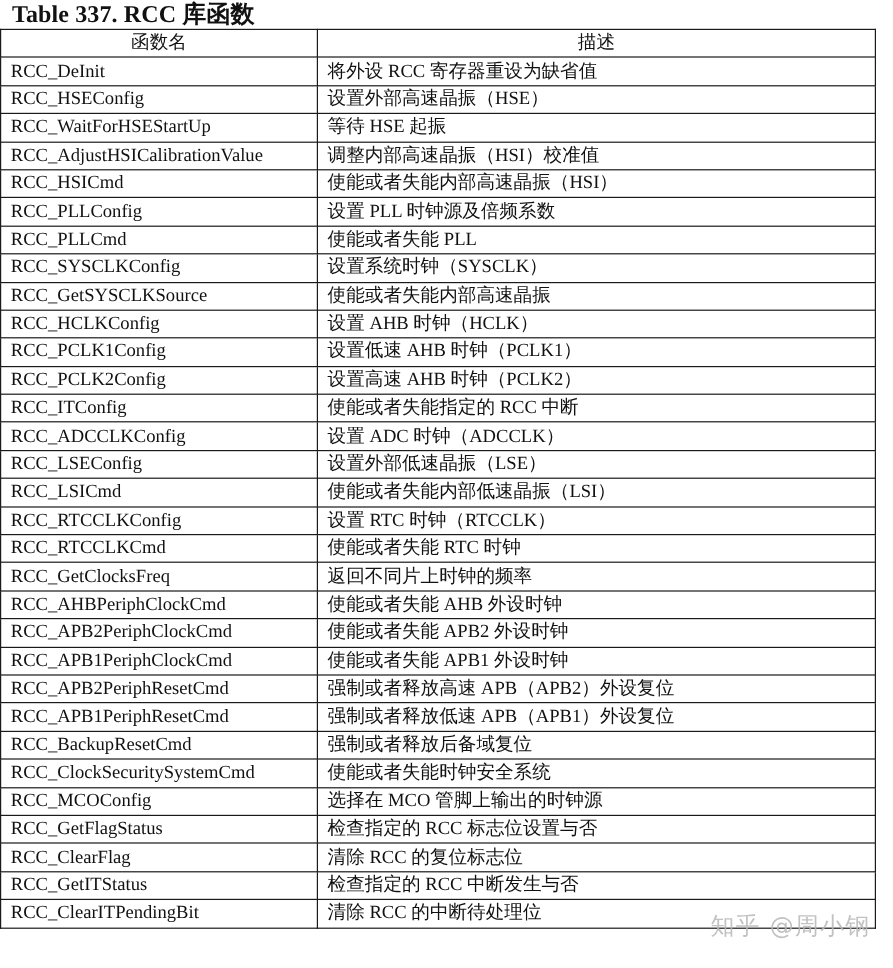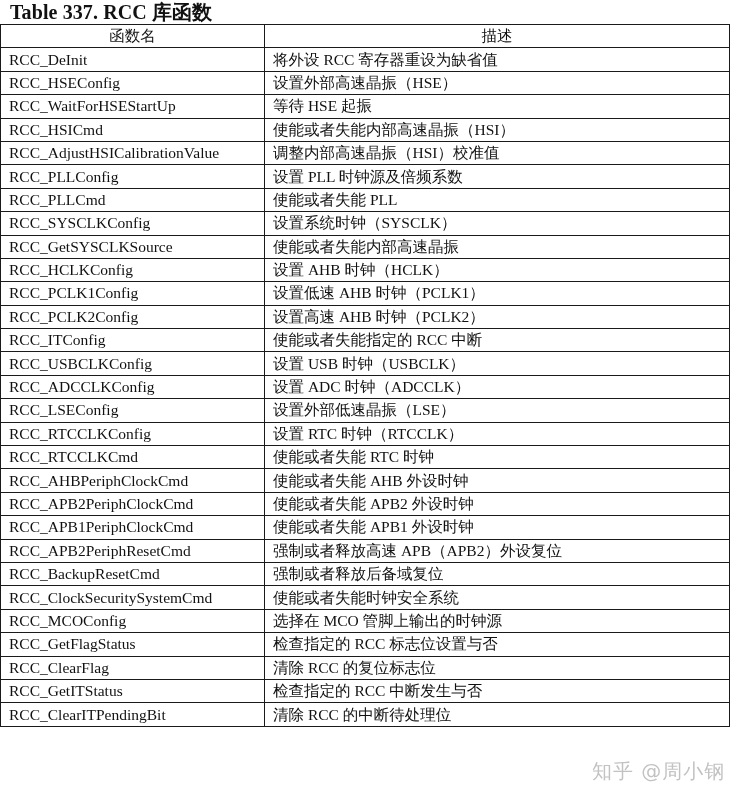--- a/index.html
+++ b/index.html
@@ -42,26 +42,26 @@
       </tr>
       <tr>
         <td>RCC_HSEConfig</td>
         <td>设置外部高速晶振（HSE）</td>
       </tr>
       <tr>
         <td>RCC_WaitForHSEStartUp</td>
         <td>等待 HSE 起振</td>
       </tr>
       <tr>
+        <td>RCC_AdjustHSICalibrationValue</td>
+        <td>调整内部高速晶振（HSI）校准值</td>
+      </tr>
+      <tr>
         <td>RCC_HSICmd</td>
         <td>使能或者失能内部高速晶振（HSI）</td>
-      </tr>
-      <tr>
-        <td>RCC_AdjustHSICalibrationValue</td>
-        <td>调整内部高速晶振（HSI）校准值</td>
       </tr>
       <tr>
         <td>RCC_PLLConfig</td>
         <td>设置 PLL 时钟源及倍频系数</td>
       </tr>
       <tr>
         <td>RCC_PLLCmd</td>
         <td>使能或者失能 PLL</td>
       </tr>
       <tr>
@@ -82,54 +82,62 @@
       </tr>
       <tr>
         <td>RCC_PCLK2Config</td>
         <td>设置高速 AHB 时钟（PCLK2）</td>
       </tr>
       <tr>
         <td>RCC_ITConfig</td>
         <td>使能或者失能指定的 RCC 中断</td>
       </tr>
       <tr>
-        <td>RCC_USBCLKConfig</td>
-        <td>设置 USB 时钟（USBCLK）</td>
-      </tr>
-      <tr>
         <td>RCC_ADCCLKConfig</td>
         <td>设置 ADC 时钟（ADCCLK）</td>
       </tr>
       <tr>
         <td>RCC_LSEConfig</td>
         <td>设置外部低速晶振（LSE）</td>
       </tr>
       <tr>
+        <td>RCC_LSICmd</td>
+        <td>使能或者失能内部低速晶振（LSI）</td>
+      </tr>
+      <tr>
         <td>RCC_RTCCLKConfig</td>
         <td>设置 RTC 时钟（RTCCLK）</td>
       </tr>
       <tr>
         <td>RCC_RTCCLKCmd</td>
         <td>使能或者失能 RTC 时钟</td>
+      </tr>
+      <tr>
+        <td>RCC_GetClocksFreq</td>
+        <td>返回不同片上时钟的频率</td>
       </tr>
       <tr>
         <td>RCC_AHBPeriphClockCmd</td>
         <td>使能或者失能 AHB 外设时钟</td>
       </tr>
       <tr>
         <td>RCC_APB2PeriphClockCmd</td>
         <td>使能或者失能 APB2 外设时钟</td>
       </tr>
       <tr>
         <td>RCC_APB1PeriphClockCmd</td>
         <td>使能或者失能 APB1 外设时钟</td>
       </tr>
       <tr>
         <td>RCC_APB2PeriphResetCmd</td>
         <td>强制或者释放高速 APB（APB2）外设复位</td>
+      </tr>
+      <tr>
+        <td>RCC_APB1PeriphResetCmd</td>
+        <td>强制或者释放低速 APB（APB1）外设复位</td>
       </tr>
       <tr>
         <td>RCC_BackupResetCmd</td>
         <td>强制或者释放后备域复位</td>
       </tr>
       <tr>
         <td>RCC_ClockSecuritySystemCmd</td>
         <td>使能或者失能时钟安全系统</td>
       </tr>
       <tr>

